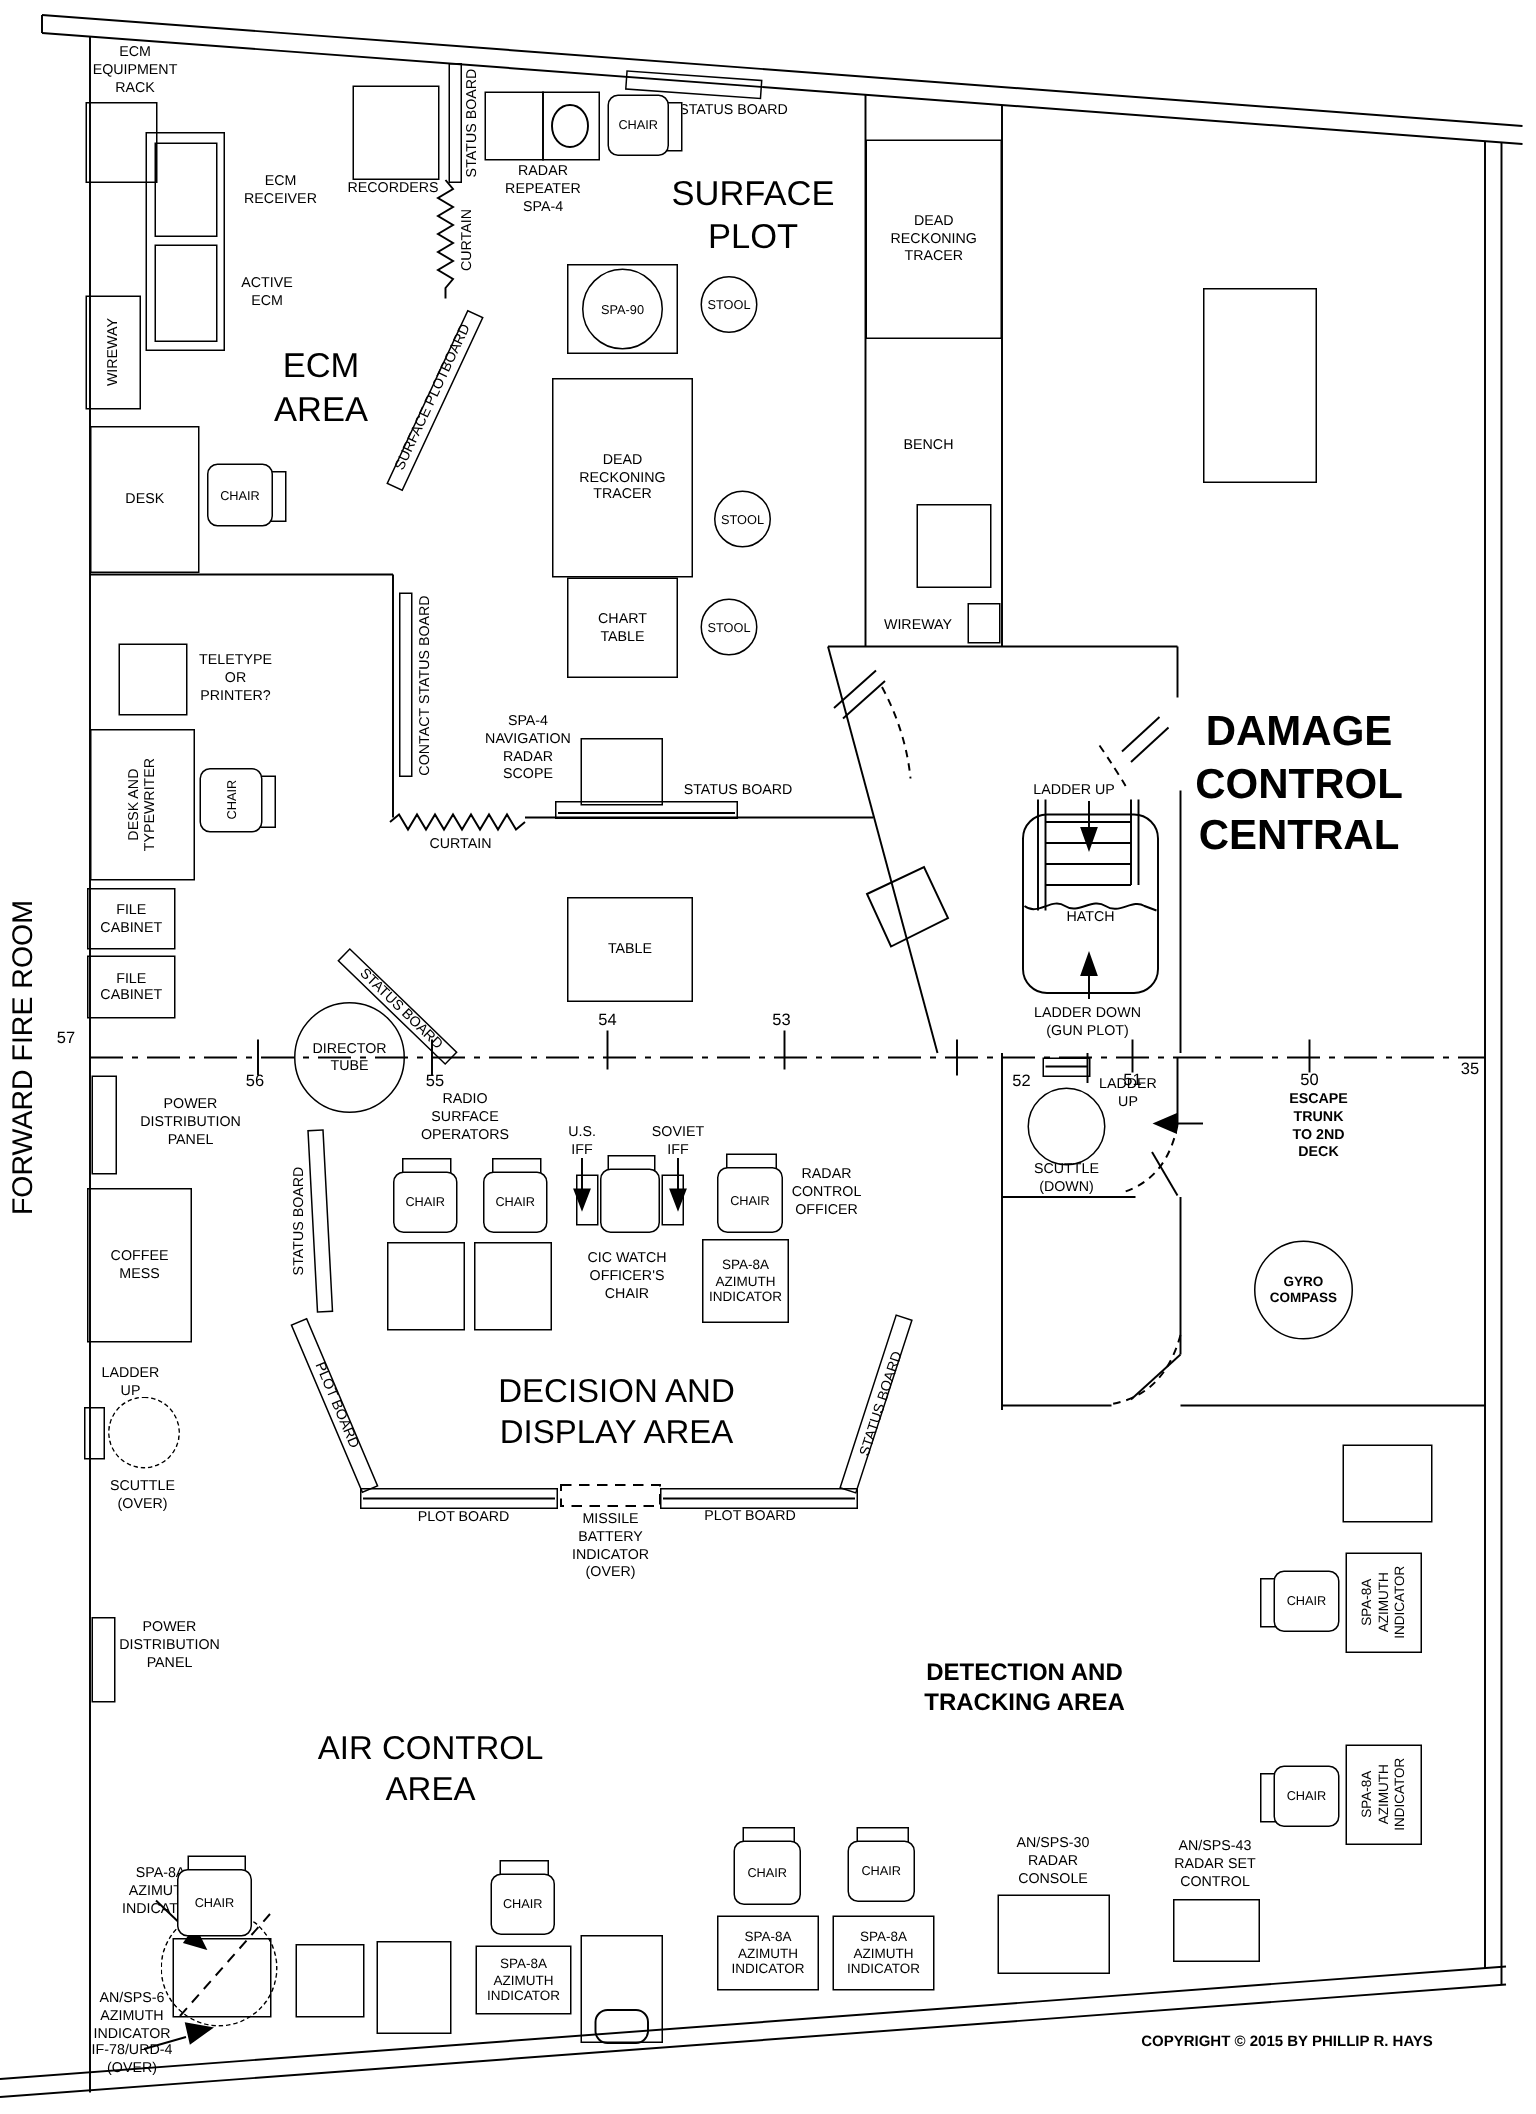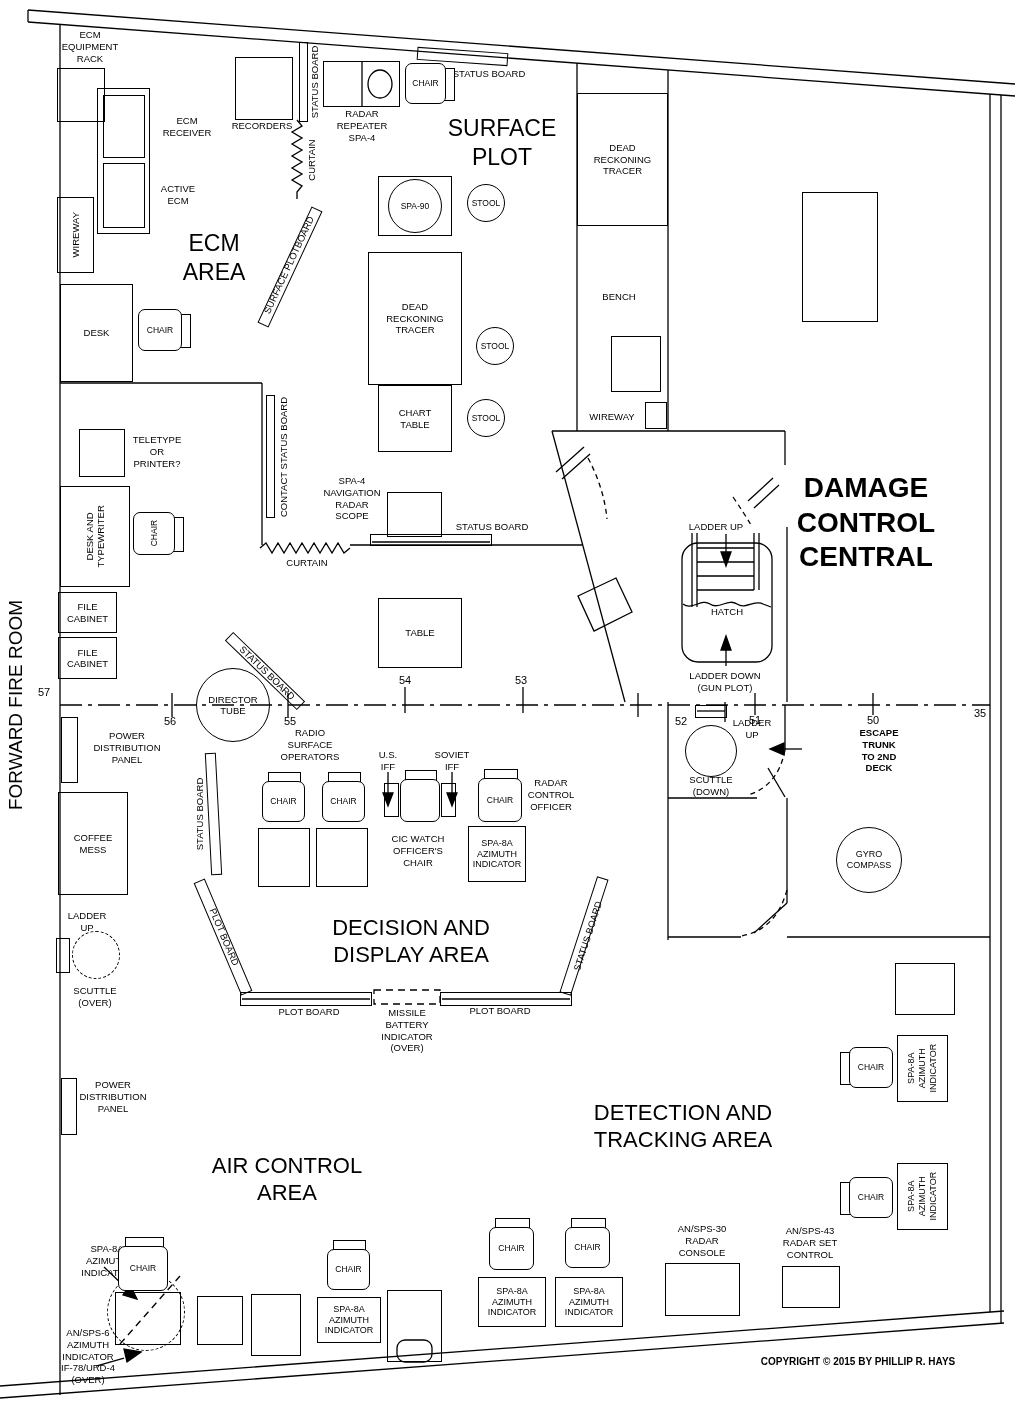--- a/index.html
+++ b/index.html
@@ -323,21 +323,21 @@
         <div>(OVER)</div>
       </div>
       <div class="el lbl" style="left: 500px; top: 1011px; font-size: 9.5px; transform: translate(-50%, -50%); font-weight: normal;">
         <div>PLOT BOARD</div>
       </div>
       <div class="el lbl" style="left: 113px; top: 1097px; font-size: 9.5px; transform: translate(-50%, -50%); font-weight: normal;">
         <div>POWER</div>
         <div>DISTRIBUTION</div>
         <div>PANEL</div>
       </div>
-      <div class="el lbl" style="left: 683px; top: 1126px; font-size: 22px; transform: translate(-50%, -50%); font-weight: normal;">
+      <div class="el lbl" style="left: 683px; top: 1126px; font-size: 16px; transform: translate(-50%, -50%); font-weight: bold;">
         <div>DETECTION AND</div>
         <div>TRACKING AREA</div>
       </div>
       <div class="el lbl" style="left: 259px; top: 1179px; font-size: 22px; transform: translate(-50%, -50%); font-weight: normal; margin-left: 28px;">
         <div>AIR CONTROL</div>
         <div>AREA</div>
       </div>
       <div class="el lbl" style="left: 107px; top: 1261px; font-size: 9.5px; transform: translate(-50%, -50%); font-weight: normal;">
         <div>SPA-8A</div>
         <div>AZIMUTH</div>
@@ -524,21 +524,21 @@
       </div>
       <div class="el circ" style="left: 196px; top: 668px; width: 74px; height: 74px;">
         <div class="blbl" style="font-size: 9.5px;">
           <div>DIRECTOR</div>
           <div>TUBE</div>
         </div>
       </div>
       <div class="el circ" style="left: 685px; top: 725px; width: 52px; height: 52px;"></div>
       <div class="el circ dash" style="left: 72px; top: 931px; width: 48px; height: 48px;"></div>
       <div class="el circ" style="left: 836px; top: 827px; width: 66px; height: 66px;">
-        <div class="blbl" style="font-size: 9px;">
+        <div class="blbl" style="font-size: 9px; font-weight: bold;">
           <div>GYRO</div>
           <div>COMPASS</div>
         </div>
       </div>
       <div class="el circ dash" style="left: 107px; top: 1273px; width: 78px; height: 78px;"></div>
       <div class="el chair" style="left: 405px; top: 63px; width: 50px; height: 41px;">
         <div class="cback" style="top: 12%; height: 76%; right: 0px; width: 11px;"></div>
         <div class="cbody" style="inset: 0px 9px 0px 0px;">
           <div class="blbl" style="font-size: 8.5px;">
             <div>CHAIR</div>

